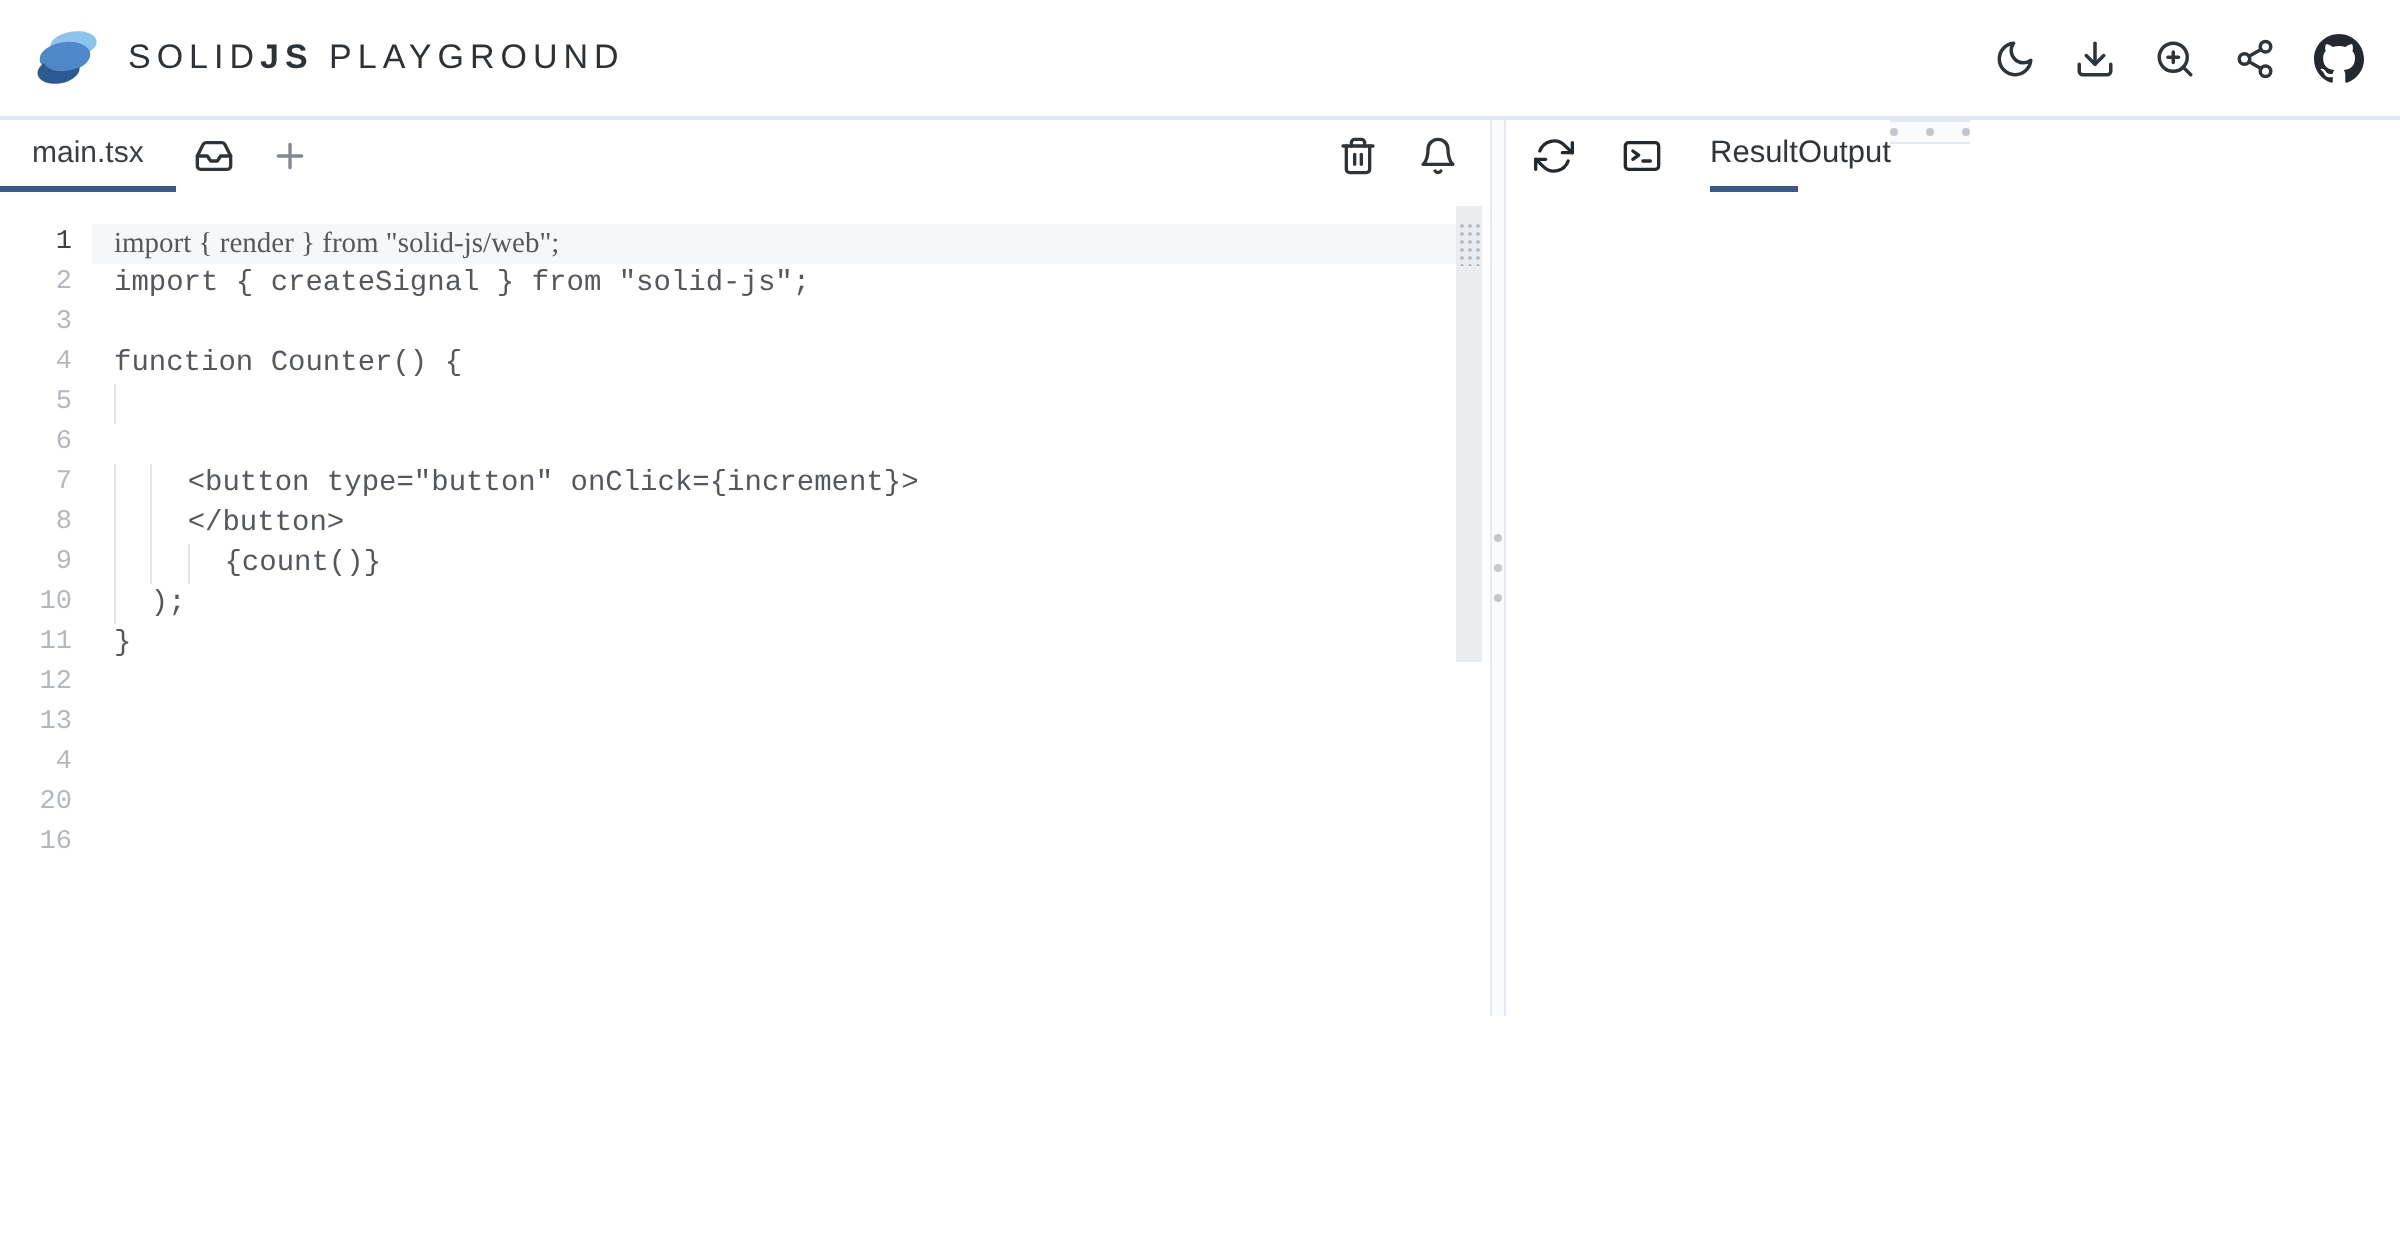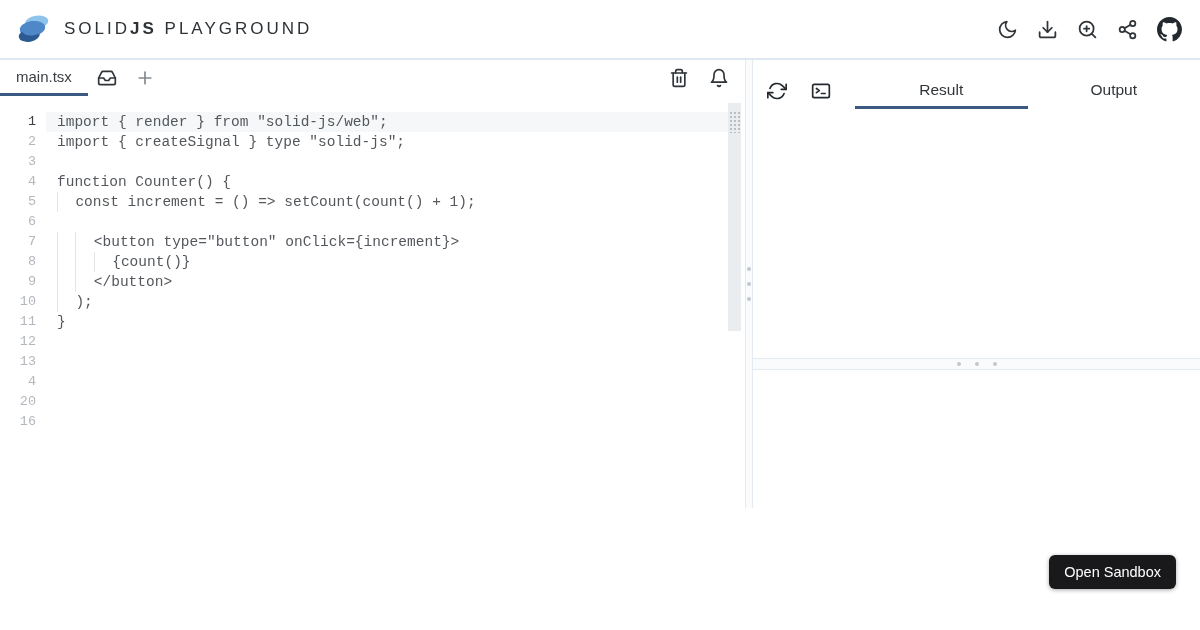--- a/index.html
+++ b/index.html
@@ -39,36 +39,36 @@
 
   
   .editor { flex: 1; position: relative; display: flex; padding-top: 16px;
     font-family: "Liberation Mono", monospace; font-size: 14.5px; line-height: 20px; overflow: hidden; }
   .gutter { width: 46px; flex: none; text-align: right; padding-right: 10px;
     color: #b3b8be; font-size: 13.5px; user-select: none; }
   .gutter .ln { height: 20px; }
   .gutter .ln.active { color: #3c4147; }
   .code-area { flex: 1; margin-right: 17px; }
   .code-line { height: 20px; white-space: pre; padding-left: 11px; color: #54585d; cursor: text; }
-  .code-line.active { background: #f5f7f8; }
+  .code-line.active { background: #f5f7f8; font-family: Liberation Serif, serif; }
   .ig { display: inline-block; white-space: pre; border-left: 1px solid #e3e6e9; }
   .scrollbar { position: absolute; right: 4px; top: 7px; width: 13px; height: 228px;
     background: #eaedef; }
   .scroll-thumb { margin: 8px 1px 0; height: 22px; background-color: #eaedef;
     background-image: radial-gradient(#b9bec3 0.9px, transparent 1px);
     background-size: 4px 4px; cursor: grab; }
 
   
   .v-divider { width: 8px; background: #f9fbfd; border-left: 1px solid #e4eaf1;
     border-right: 1px solid #e4eaf1; display: flex; flex-direction: column;
     align-items: center; justify-content: center; gap: 11px; cursor: col-resize; }
   .dot { width: 4px; height: 4px; border-radius: 50%; background: #c3c8ce; }
 
   
-  .right-pane { flex: 1; display: flex; flex-direction: column; margin-top: 13px; }
+  .right-pane { flex: 1; display: flex; flex-direction: row; }
   .result-header { height: 36px; display: flex; align-items: stretch; padding-left: 14px; }
   .result-header .icon-btn { margin-right: 24px; }
   .result-header .icon-btn svg { width: 20px; height: 20px; stroke: #24292e; stroke-width: 2;
     fill: none; stroke-linecap: round; stroke-linejoin: round; }
   .panel-tab { flex: 1; display: flex; align-items: center; justify-content: center;
     font-size: 15.5px; color: #30353a; cursor: pointer; border-bottom: 3px solid transparent; }
   .panel-tab.active { border-bottom-color: #3a5a83; }
   .result-area { height: 249px; background: #fff; }
   .h-divider { height: 12px; background: #f9fbfd; border-top: 1px solid #e4eaf1;
     border-bottom: 1px solid #e4eaf1; display: flex; align-items: center;
@@ -183,28 +183,28 @@
             <div class="ln">10</div>
             <div class="ln">11</div>
             <div class="ln">12</div>
             <div class="ln">13</div>
             <div class="ln">4</div>
             <div class="ln">20</div>
             <div class="ln">16</div>
           </div>
         <div class="code-area">
             <div class="code-line active"><span>import { render } from "solid-js/web";</span></div>
-            <div class="code-line"><span>import { createSignal } type "solid-js";</span></div>
+            <div class="code-line"><span>import { createSignal } from "solid-js";</span></div>
             <div class="code-line"><span></span></div>
             <div class="code-line"><span>function Counter() {</span></div>
-            <div class="code-line"><span class="ig">  </span><span>const increment = () =&gt; setCount(count() + 1);</span></div>
+            <div class="code-line"><span class="ig">  </span></div>
             <div class="code-line"><span></span></div>
             <div class="code-line"><span class="ig">  </span><span class="ig">  </span><span>&lt;button type="button" onClick={increment}&gt;</span></div>
+            <div class="code-line"><span class="ig">  </span><span class="ig">  </span><span>&lt;/button&gt;</span></div>
             <div class="code-line"><span class="ig">  </span><span class="ig">  </span><span class="ig">  </span><span>{count()}</span></div>
-            <div class="code-line"><span class="ig">  </span><span class="ig">  </span><span>&lt;/button&gt;</span></div>
             <div class="code-line"><span class="ig">  </span><span>);</span></div>
             <div class="code-line"><span>}</span></div>
             <div class="code-line"><span></span></div>
             <div class="code-line"><span></span></div>
           </div>
         <div class="scrollbar">
           <div class="scroll-thumb"></div>
         </div>
       </div>
     </div>
@@ -237,14 +237,13 @@
       <div class="result-area"></div>
       <div class="h-divider">
         <span class="dot"></span>
         <span class="dot"></span>
         <span class="dot"></span>
       </div>
       <div class="output-area"></div>
     </div>
   </div>
 
-  <button class="open-sandbox">Open Sandbox</button>
 </div>
 
 </body></html>

